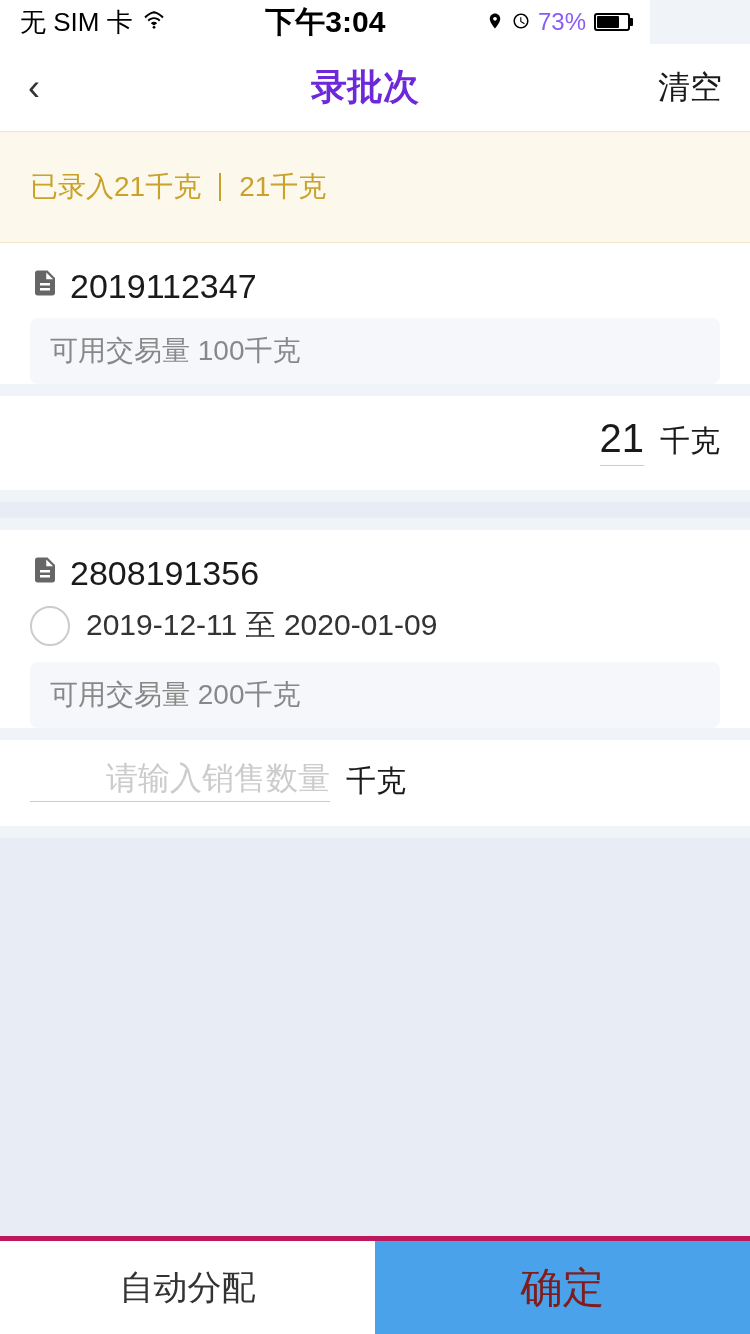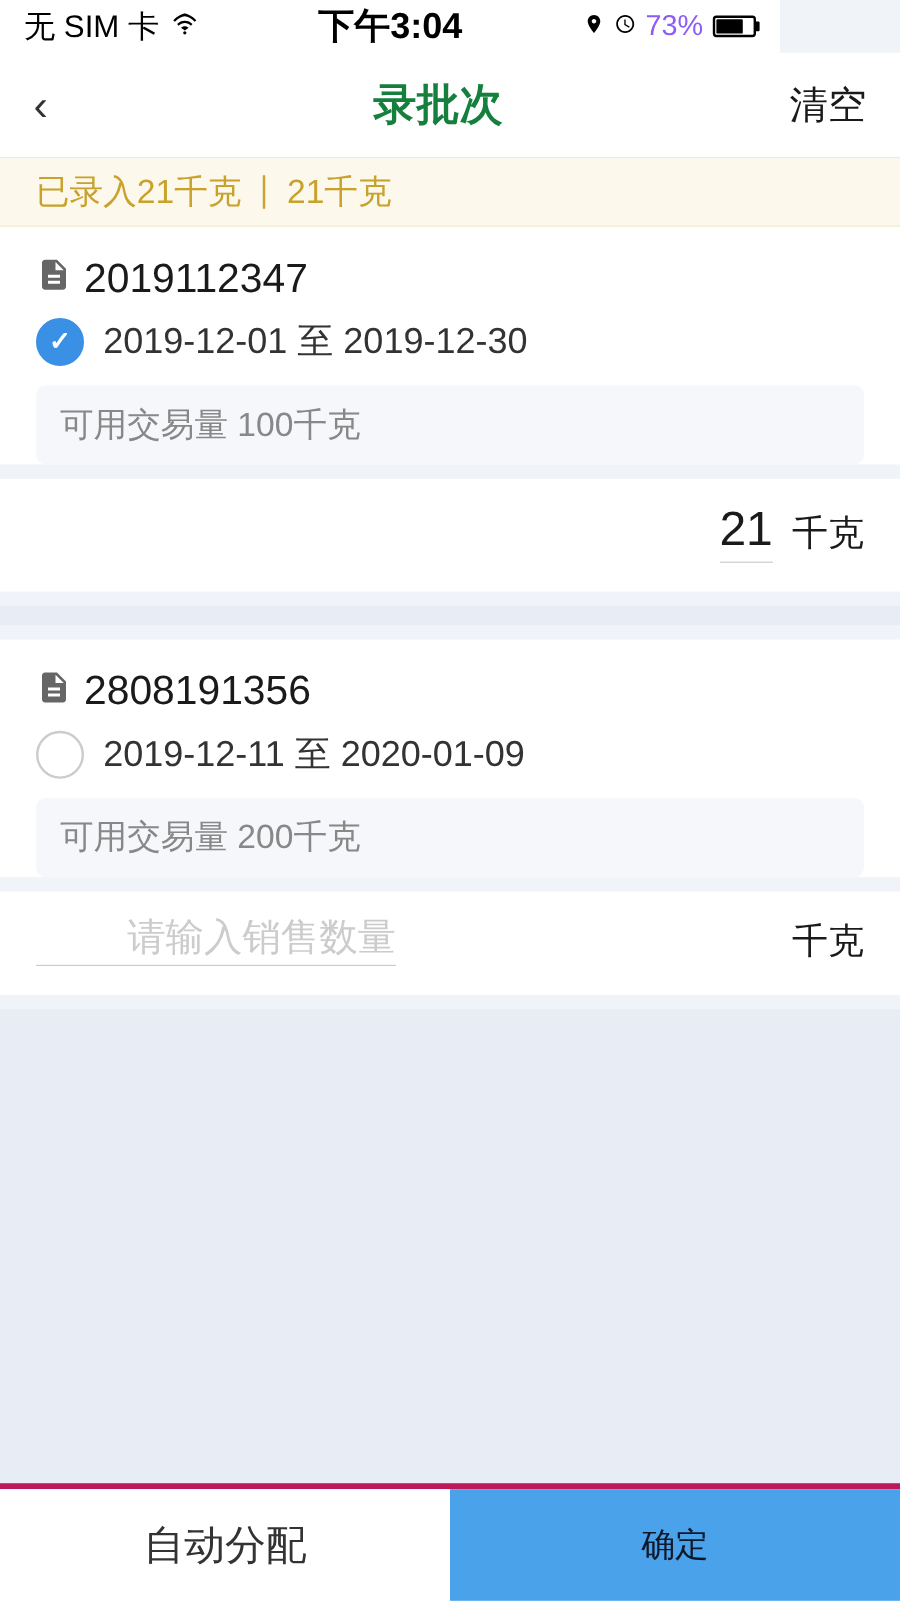--- a/index.html
+++ b/index.html
@@ -83,34 +83,34 @@
     }
     .nav-back {
       font-size: 36px;
       color: #333;
       cursor: pointer;
       width: 60px;
     }
     .nav-title {
       font-size: 36px;
       font-weight: 600;
-      color: #15803d;
+      color: #6d28d9;
     }
     .nav-clear {
       font-size: 32px;
       color: #1a1a1a;
       cursor: pointer;
       width: 80px;
       text-align: right;
     }
 
     
     .summary-bar {
       background: #fdf8ec;
-      padding: 9px 30px;
+      padding: 36px 30px;
       display: flex;
       align-items: center;
       gap: 18px;
       border-bottom: 1px solid #f0e8c8;
     }
     .summary-label {
       font-size: 28px;
       color: #c8a22a;
     }
     .summary-divider {
@@ -211,21 +211,21 @@
     .section-divider {
       height: 16px;
       background: #e8edf5;
     }
 
     
     .input-row {
       background: #fff;
       display: flex;
       align-items: center;
-      justify-content: space-between;
+      justify-content: flex-start;
       padding: 20px 30px 24px 30px;
       gap: 16px;
     }
     .qty-input {
       border: none;
       outline: none;
       font-size: 32px;
       color: #ccc;
       text-align: right;
       width: 300px;
@@ -267,22 +267,22 @@
       color: #333;
       cursor: pointer;
       display: flex;
       align-items: center;
       justify-content: center;
     }
     .btn-confirm {
       flex: 1;
       background: #4aa3ea;
       border: none;
-      font-size: 28px;
-      color: #0f172a;
+      font-size: 42px;
+      color: #7f1d1d;
       cursor: pointer;
       display: flex;
       align-items: center;
       justify-content: center;
       font-family: Liberation Mono, monospace;
     }
 
     .content-area {
       display: flex;
       flex-direction: column;
@@ -340,24 +340,20 @@
 
   <div class="batch-card">
     <div class="batch-header">
       <span class="doc-icon">
         <svg viewBox="0 0 24 24" width="30" height="30" fill="#666">
           <path d="M14 2H6c-1.1 0-2 .9-2 2v16c0 1.1.9 2 2 2h12c1.1 0 2-.9 2-2V8l-6-6zm2 16H8v-2h8v2zm0-4H8v-2h8v2zm-3-5V3.5L18.5 9H13z"></path>
         </svg>
       </span>
       <span class="batch-id">2019112347</span>
     </div>
-    <div class="batch-date-row">
-      <div class="radio-circle checked"></div>
-      <span class="batch-date">2019-12-01 至 2019-12-30</span>
-    </div>
     <div class="available-qty">可用交易量 100千克</div>
   </div>
 
   <div class="amount-row">
     <span class="amount-value amount-underline">21</span>
     <span class="amount-unit">千克</span>
   </div>
 
   <div class="section-divider"></div>
 

